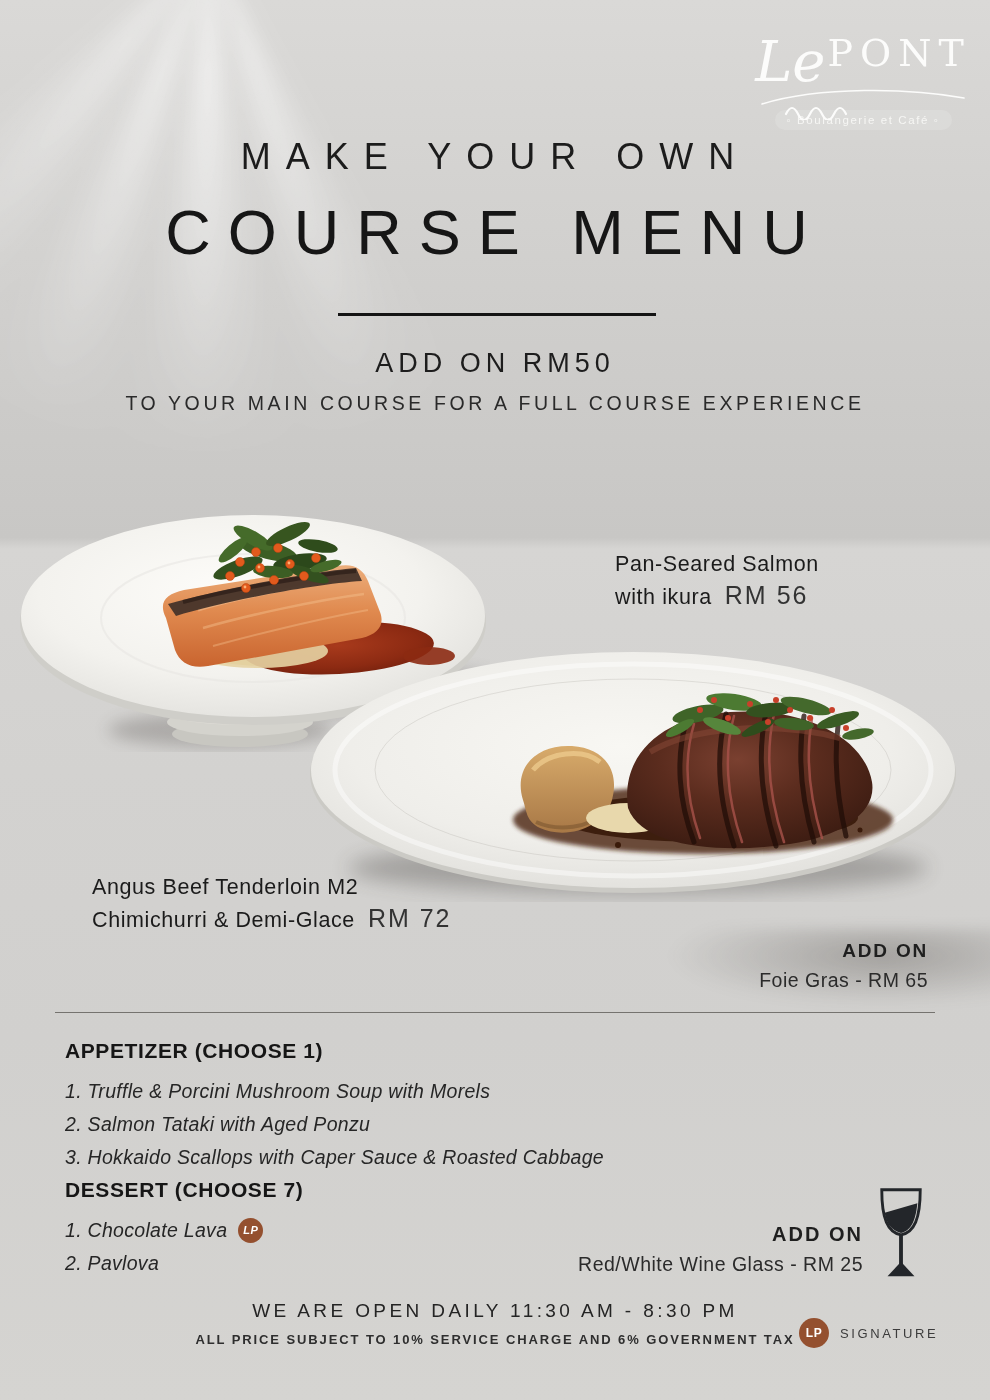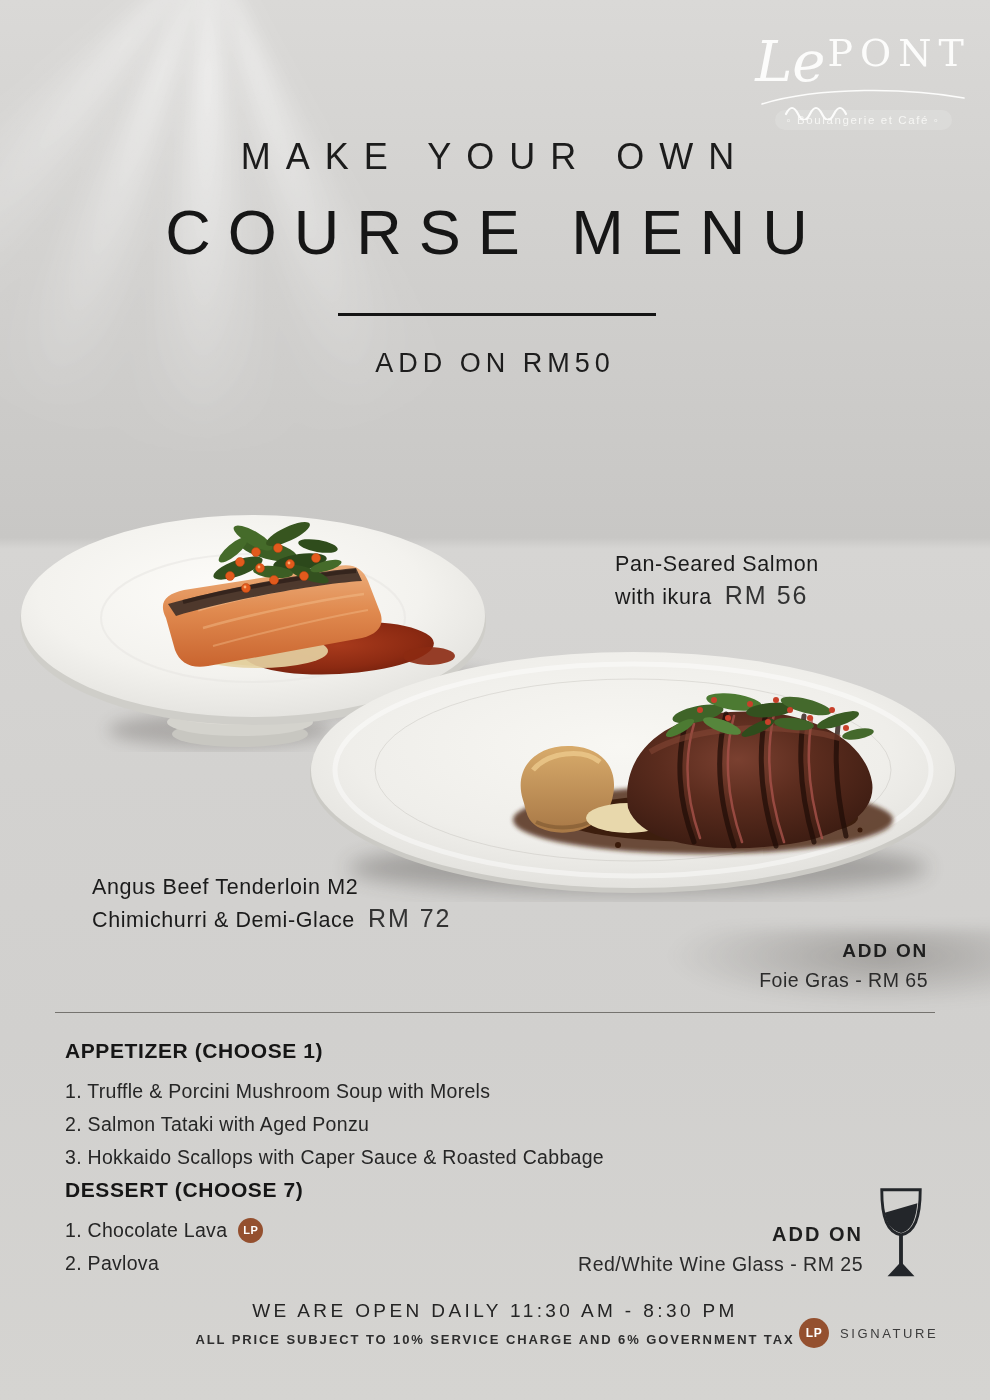--- a/index.html
+++ b/index.html
@@ -58,21 +58,21 @@
   .price{font-size:25px;font-weight:300;letter-spacing:2px;color:#333;margin-left:13px;margin-top:48px;}
   .addon-foie{position:absolute;right:62px;top:940px;text-align:right;z-index:5;}
   .addon-label{font-size:19px;font-weight:600;letter-spacing:1.8px;color:#1f1f1f;margin-bottom:7px;}
   .addon-item{font-size:19.5px;letter-spacing:.5px;color:#2b2b2b;}
   .rule{position:absolute;left:55px;top:1012px;width:880px;height:1px;background:#75736f;}
   
   .menu-block{position:absolute;left:65px;z-index:5;}
   .menu-block.appetizer{top:1039px;}
   .menu-block.dessert{top:1178px;}
   .menu-heading{font-size:21px;font-weight:700;letter-spacing:.6px;color:#161616;margin-bottom:12px;}
-  .menu-item{font-size:19.5px;color:#262626;letter-spacing:.3px;line-height:33px;display:flex;align-items:center;}
+  .menu-item{font-size:19.5px;color:#262626;letter-spacing:.3px;line-height:33px;display:flex;align-items:center;font-style:italic;}
   .lp-badge{
     display:inline-flex;width:25px;height:25px;border-radius:50%;margin-left:11px;
     align-items:center;justify-content:center;color:#fff;font-size:11px;font-weight:700;letter-spacing:.5px;
   }
   
   .addon-wine{position:absolute;right:64px;top:1186px;display:flex;align-items:flex-end;gap:13px;z-index:5;}
   .addon-wine .txt{text-align:right;padding-bottom:4px;}
   .addon-wine .addon-label{font-size:20px;letter-spacing:2px;}
   
   .hours{position:absolute;left:0;top:1300px;width:100%;text-align:center;
@@ -102,20 +102,21 @@
     <svg class="logo-swoosh" width="206" height="24" viewBox="0 0 206 24">
       <path d="M2 20 C 60 2 150 4 204 14" fill="none" stroke="#fcfcfb" stroke-width="1.6" stroke-linecap="round"></path>
     </svg>
     <span class="logo-tagline">◦ Boulangerie et Café ◦</span>
   </div>
 
   <div class="kicker">MAKE YOUR OWN</div>
   <div class="title">COURSE MENU</div>
   <div class="title-rule"></div>
   <div class="promo-title">ADD ON RM50</div>
+  <div class="promo-sub">TO YOUR MAIN COURSE FOR A FULL COURSE EXPERIENCE</div>
 
   <svg class="photo salmon" width="482" height="302" viewBox="0 0 482 302">
     <defs>
       <radialGradient id="g-plate1" cx="45%" cy="38%" r="75%">
         <stop offset="0%" stop-color="#fdfcf9"></stop>
           <stop offset="55%" stop-color="#f3f2ee"></stop>
         <stop offset="85%" stop-color="#e4e3df"></stop>
           <stop offset="100%" stop-color="#d8d7d3"></stop>
       </radialGradient>
       <linearGradient id="g-sal" x1="0" y1="0" x2="0" y2="1">

